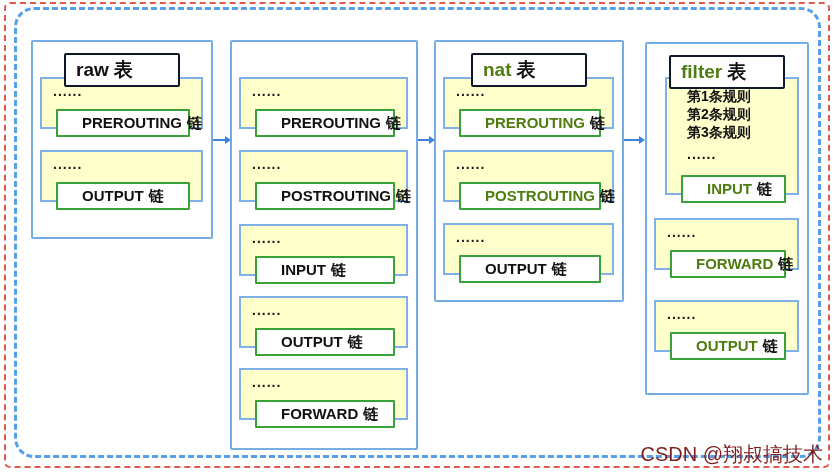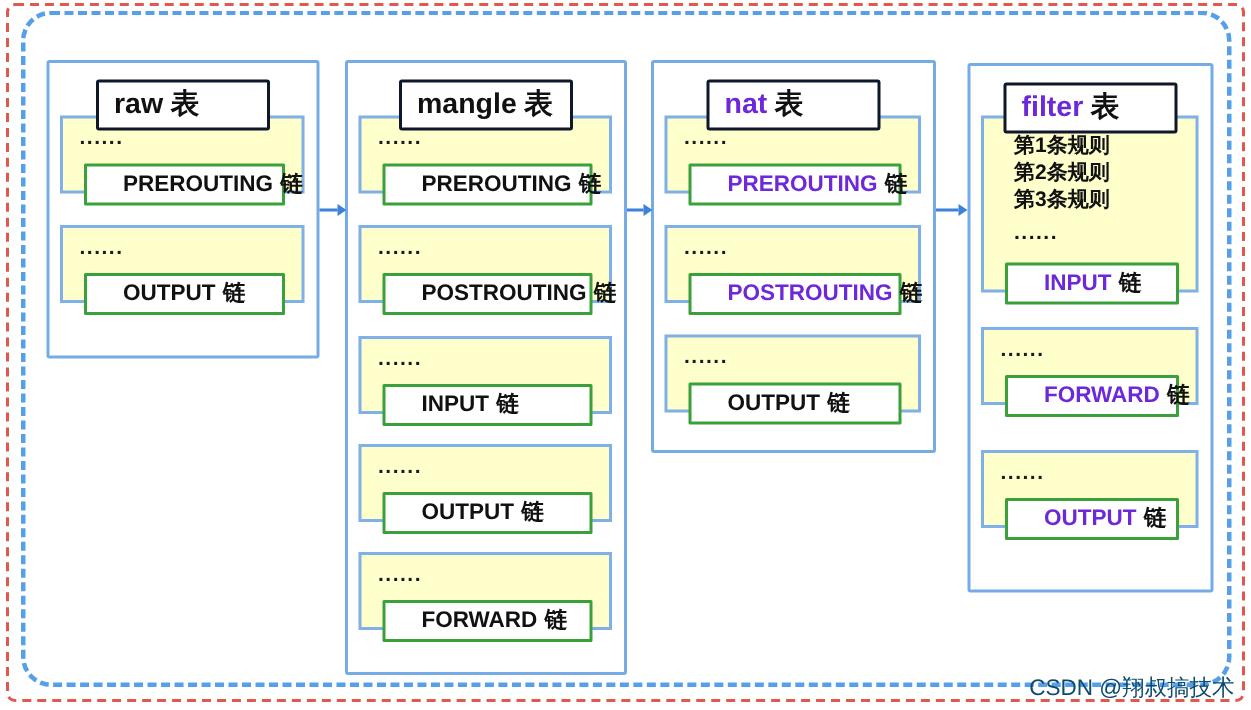--- a/index.html
+++ b/index.html
@@ -40,42 +40,42 @@
     color:#1a1a1a; letter-spacing:1px; line-height:16px;
   }
   .chain {
     position:absolute; left:16px; right:13px; bottom:0; height:28px;
     box-sizing:border-box; z-index:2; background:#ffffff;
     border:2px solid #3aa03a; border-radius:1px;
     font-size:15px; font-weight:bold; line-height:23px; padding-left:24px;
     color:#111; white-space:nowrap;
   }
   .zh { margin-left:5px; }
-  .red { color:#6d28d9; }
+  .red { color:#4d7c0f; }
   .grp.tall { height:126px; }
   .rules {
     position:absolute; top:10px; left:22px; font-size:14px; font-weight:bold;
     line-height:18px; color:#111;
   }
   .rules .dots-line { margin-top:4px; letter-spacing:1px; }
   .grp.r1 { top:35px; }  .grp.r2 { top:108px; } .grp.r3 { top:181px; }
   .grp.m3 { top:182px; } .grp.m4 { top:254px; } .grp.m5 { top:326px; }
-  .grp.f1 { top:33px; }  .grp.f2 { top:174px; } .grp.f3 { top:256px; }
+  .grp.f1 { top:33px;margin-left:11px; }  .grp.f2 { top:174px; } .grp.f3 { top:256px; }
   .arrow { position:absolute; height:2px; background:#3b82d8; top:139px; }
   .arrow::after {
     content:""; position:absolute; right:-6px; top:-3px;
     border-left:6px solid #3b82d8; border-top:4px solid transparent;
     border-bottom:4px solid transparent;
   }
   .arrow.a1 { left:213px; width:12px; }
   .arrow.a2 { left:418px; width:11px; }
   .arrow.a3 { left:624px; width:15px; }
   .watermark {
-    position:absolute; right:11px; bottom:5px; font-size:15px;
-    color:#0c4a6e; white-space:nowrap;
+    position:absolute; right:11px; bottom:5px; font-size:20px;
+    color:#7f1d1d; white-space:nowrap;
   }
 </style>
 </head>
 <body>
 
 <div class="stage">
   <div class="outer-frame"></div>
   <div class="inner-frame"></div>
 
   <div class="tbl raw">
@@ -92,23 +92,20 @@
     <div class="grp r2">
       <div class="ybox"></div>
       <div class="dots">......</div>
       <div class="chain">
         <span>OUTPUT</span><span class="zh">链</span>
       </div>
     </div>
   </div>
 
   <div class="tbl mangle">
-    <div class="tbl-title">
-      <span>mangle</span><span class="zh">表</span>
-    </div>
     <div class="grp r1">
       <div class="ybox"></div>
       <div class="dots">......</div>
       <div class="chain">
         <span>PREROUTING</span><span class="zh">链</span>
       </div>
     </div>
     <div class="grp r2">
       <div class="ybox"></div>
       <div class="dots">......</div>

